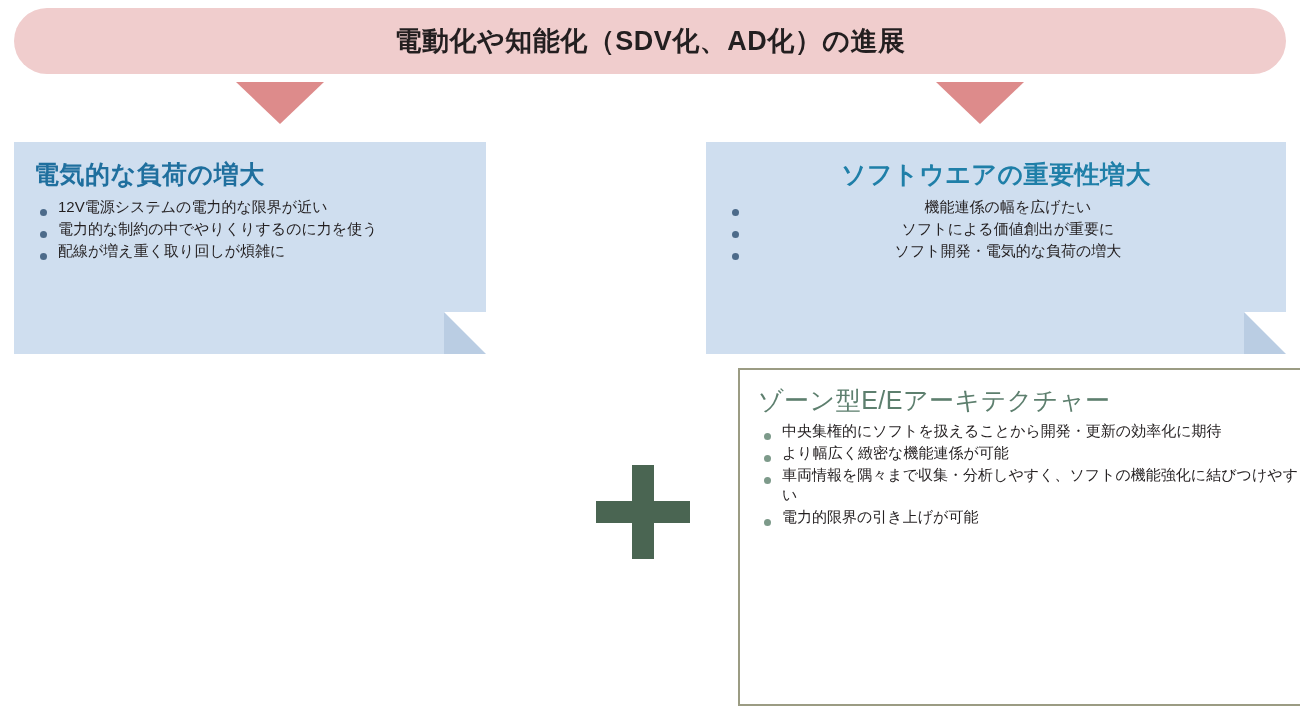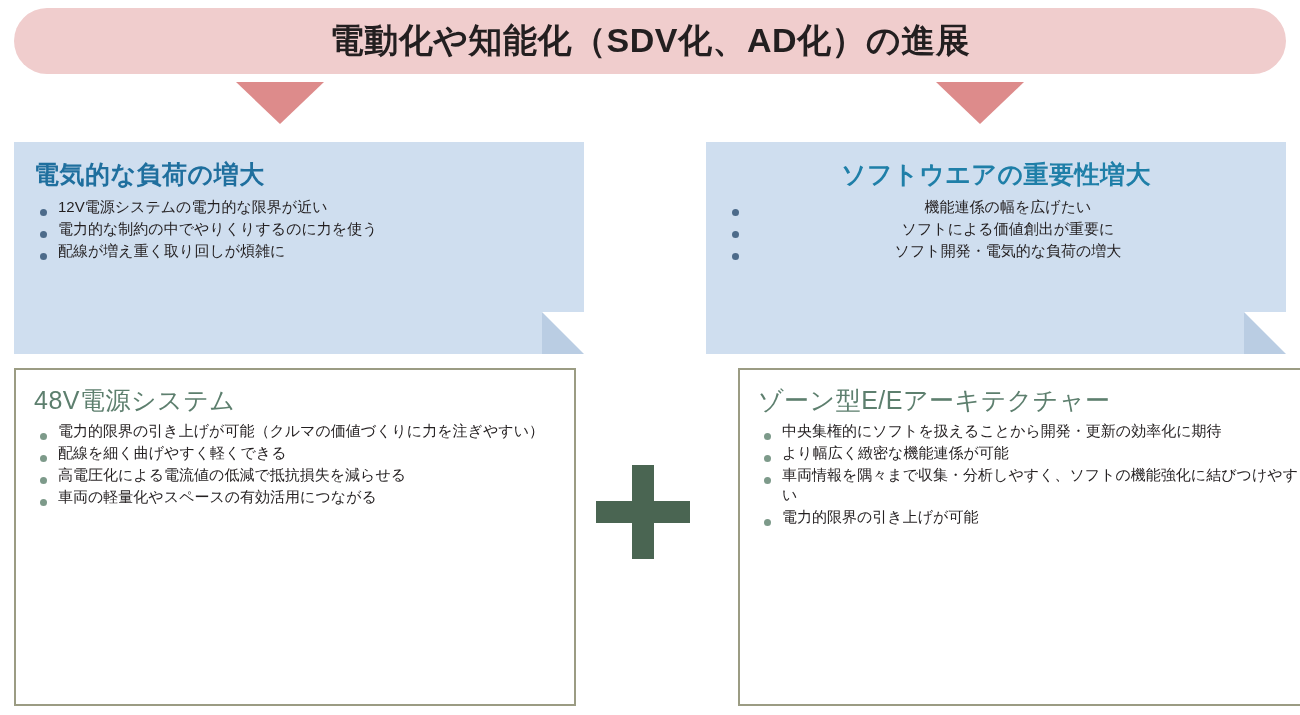--- a/index.html
+++ b/index.html
@@ -29,21 +29,21 @@
     top: 8px;
     width: 1272px;
     height: 66px;
     background: #f0cdcd;
     border-radius: 33px;
     display: flex;
     align-items: center;
     justify-content: center;
   }
   .banner-title {
-    font-size: 34px;
+    font-size: 27px;
     font-weight: 700;
     letter-spacing: 0.5px;
     color: #231f20;
   }
 
   
   .arrow {
     position: absolute;
     width: 0;
     height: 0;
@@ -56,21 +56,21 @@
 
   
   .blue-box {
     position: absolute;
     top: 142px;
     height: 212px;
     background: #cfdeef;
     box-sizing: border-box;
     padding: 16px 20px 10px 20px;
   }
-  .blue-left  { left: 14px;  width: 570px; }
+  .blue-left  { left: 14px;  width: 472px; }
   .blue-right { left: 706px; width: 580px; text-align: center; }
 
   
   .fold {
     position: absolute;
     right: 0;
     bottom: 0;
     width: 42px;
     height: 42px;
     background: #ffffff;
@@ -188,29 +188,20 @@
   <div class="blue-box blue-right">
     <h2 class="blue-title teal">ソフトウエアの重要性増大</h2>
     <ul class="bullets">
       <li>機能連係の幅を広げたい</li>
       <li>ソフトによる価値創出が重要に</li>
       <li>ソフト開発・電気的な負荷の増大</li>
     </ul>
     <div class="fold"></div>
   </div>
 
-  <div class="olive-box olive-left">
-    <h2 class="olive-title">48V電源システム</h2>
-    <ul class="bullets olive">
-      <li>電力的限界の引き上げが可能（クルマの価値づくりに力を注ぎやすい）</li>
-      <li>配線を細く曲げやすく軽くできる</li>
-      <li>高電圧化による電流値の低減で抵抗損失を減らせる</li>
-      <li>車両の軽量化やスペースの有効活用につながる</li>
-    </ul>
-  </div>
 
   <div class="plus"></div>
 
   <div class="olive-box olive-right">
     <h2 class="olive-title">ゾーン型E/Eアーキテクチャー</h2>
     <ul class="bullets olive">
       <li>中央集権的にソフトを扱えることから開発・更新の効率化に期待</li>
       <li>より幅広く緻密な機能連係が可能</li>
       <li>車両情報を隅々まで収集・分析しやすく、ソフトの機能強化に結びつけやすい</li>
       <li>電力的限界の引き上げが可能</li>

